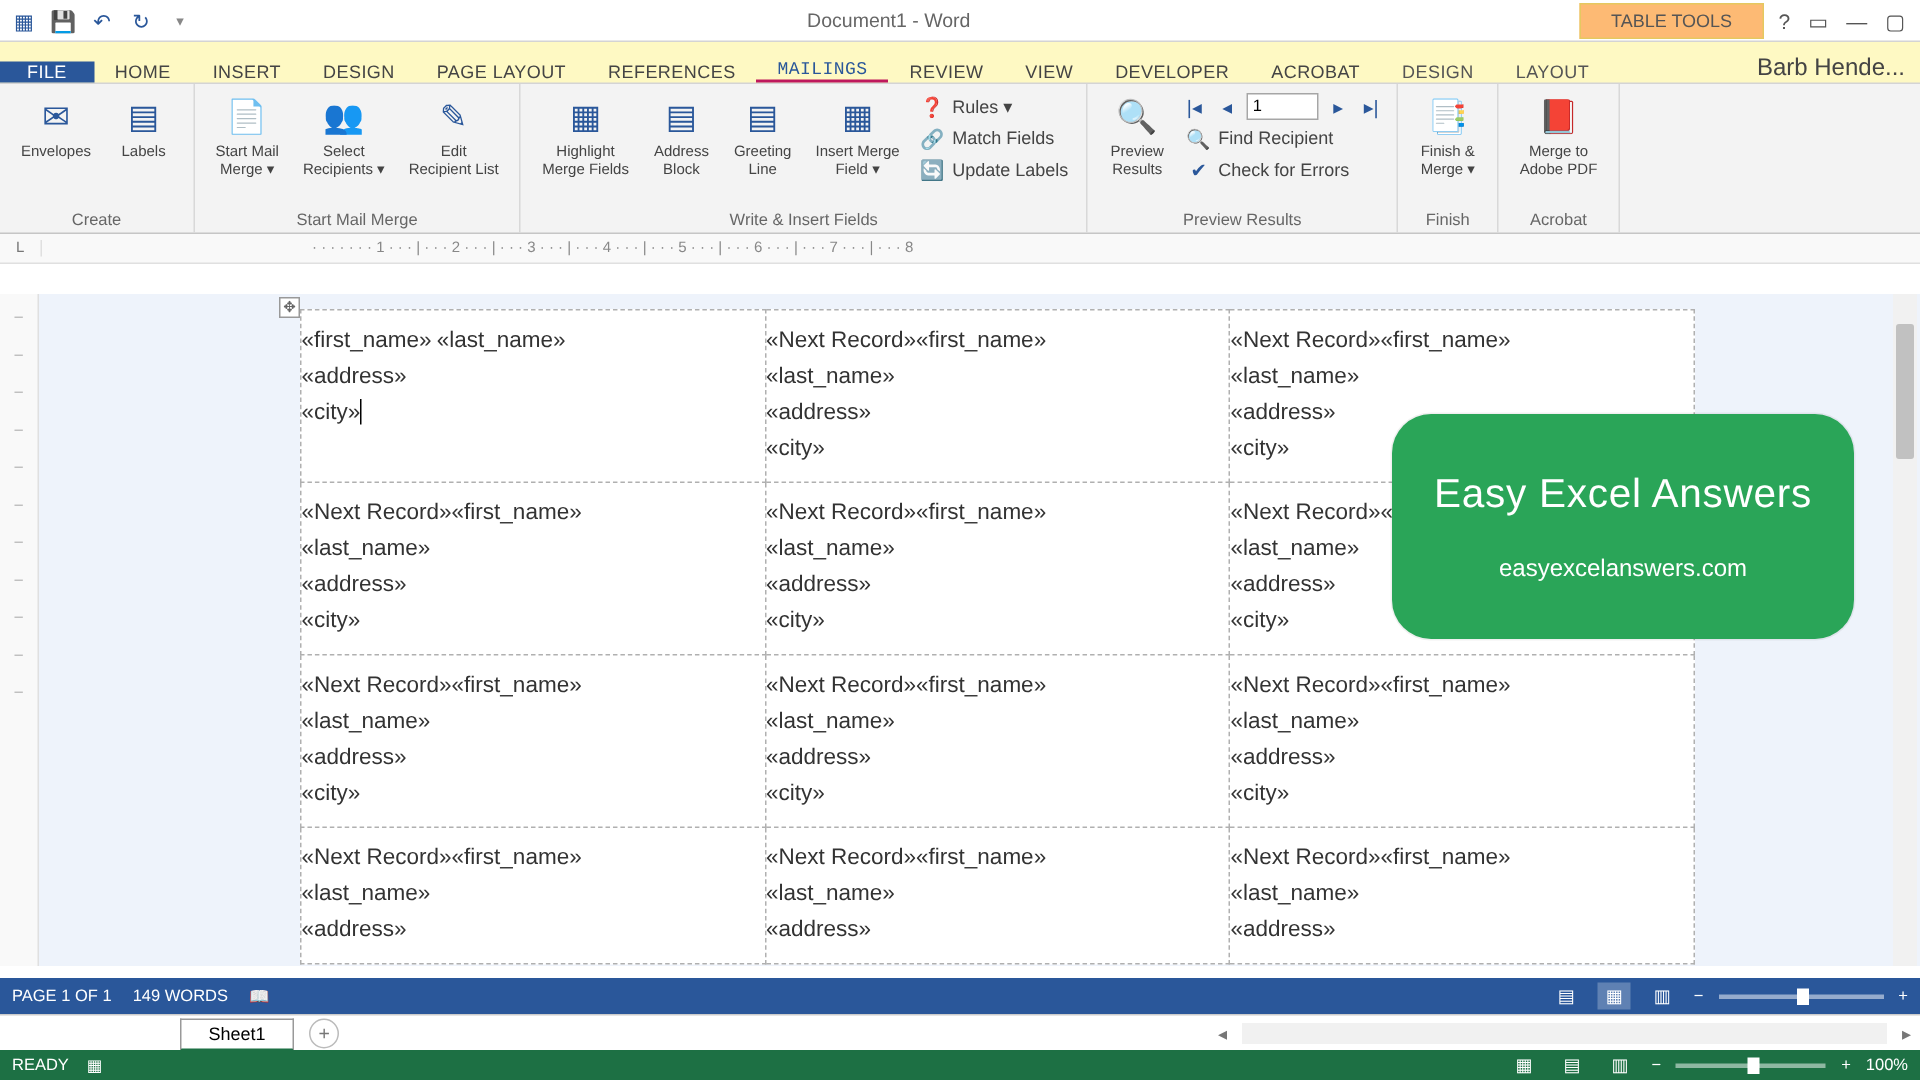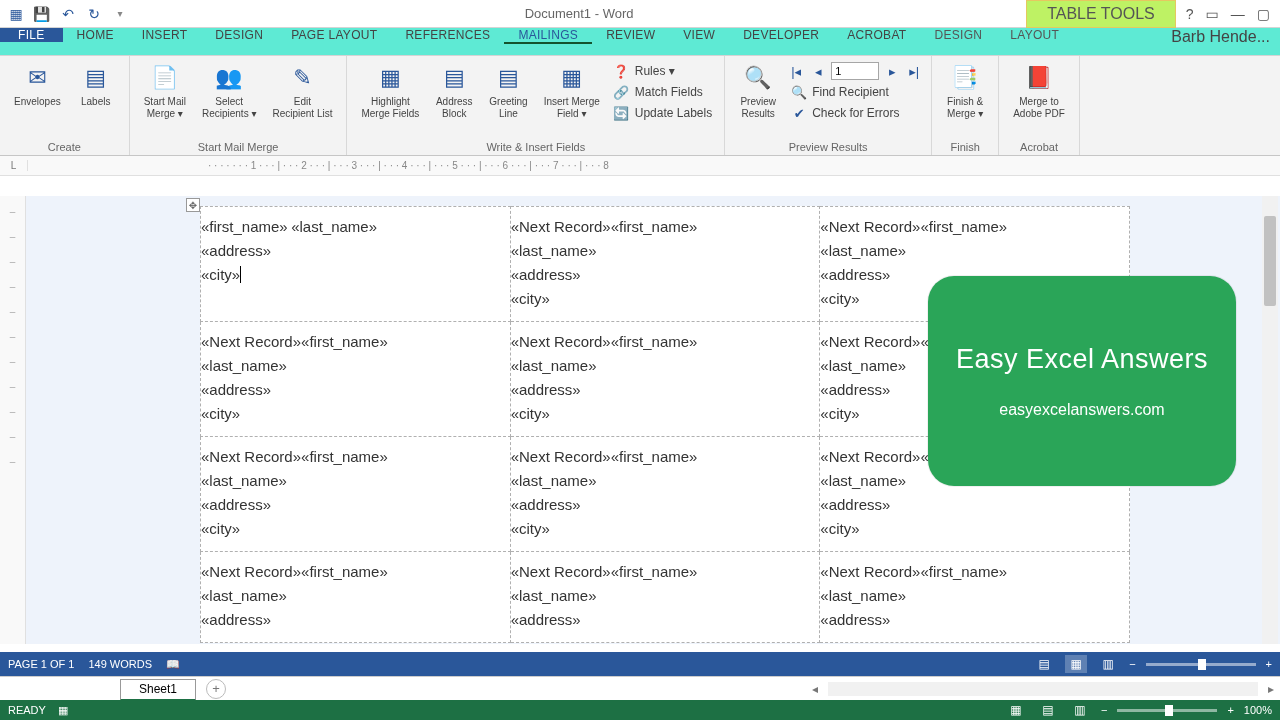--- a/index.html
+++ b/index.html
@@ -4,28 +4,28 @@
 <style>
 * { margin: 0; padding: 0; box-sizing: border-box; font-family: "Segoe UI", Tahoma, sans-serif; }
 body { background: #fff; width: 1280px; height: 720px; overflow: hidden; position: relative; }
 
 
 .titlebar { height: 28px; background: #fff; border-bottom: 1px solid #d4d4d4; display: flex; align-items: center; font-size: 12px; }
 .qat { display: flex; align-items: center; gap: 2px; padding-left: 4px; }
 .qat-btn { width: 24px; height: 24px; display: flex; align-items: center; justify-content: center; color: #2a579a; font-size: 14px; }
 .title-center { flex: 1; text-align: center; color: #666; font-size: 13px; }
 .title-right { display: flex; align-items: center; }
-.table-tools { background: #bef264; padding: 4px 20px; font-size: 16px; color: #555; border: 1px solid #e5c860; }
+.table-tools { background: #fdba74; padding: 4px 20px; font-size: 12px; color: #555; border: 1px solid #e5c860; }
 .winbtns { display: flex; gap: 12px; padding: 0 10px; color: #555; font-size: 14px; }
 
 
-.ribbon-tabs { height: 28px; background: #5eead4; display: flex; align-items: flex-start; font-size: 13px; border-bottom: 1px solid #d4d4d4; }
+.ribbon-tabs { height: 28px; background: #fef9c3; display: flex; align-items: flex-end; font-size: 13px; border-bottom: 1px solid #d4d4d4; }
 .tab { padding: 0 14px; display: flex; align-items: center; color: #444; cursor: pointer; text-transform: uppercase; letter-spacing: .3px; font-size: 12px; }
 .tab.file { background: #2a579a; color: #fff; padding: 0 18px; }
-.tab.active { color: #2a579a; border-bottom: 2px solid #14532d; }
+.tab.active { color: #2a579a; border-bottom: 2px solid #be185d; font-family: Liberation Mono, monospace; }
 .tab.contextual { color: #555; }
 .user-tab { margin-left: auto; padding: 0 10px; color: #444; font-size: 16px; }
 
 
 .ribbon { height: 100px; background: #f3f3f3; border-bottom: 1px solid #c6c6c6; display: flex; font-size: 12px; }
 .group { border-right: 1px solid #d8d8d8; display: flex; flex-direction: column; padding: 4px 8px 2px; }
 .group-buttons { display: flex; flex: 1; align-items: flex-start; gap: 4px; }
 .bigbtn { display: flex; flex-direction: column; align-items: center; justify-content: flex-start; padding: 2px 6px; min-width: 50px; text-align: center; color: #444; cursor: pointer; }
 .bigbtn .bicon { width: 32px; height: 32px; display: flex; align-items: center; justify-content: center; font-size: 22px; color: #2a579a; margin-bottom: 2px; }
 .bigbtn span { line-height: 1.15; font-size: 10px; }
@@ -68,21 +68,21 @@
 .sheet-plus { width: 20px; height: 20px; border: 1px solid #bbb; border-radius: 50%; display: flex; align-items: center; justify-content: center; margin-left: 10px; color: #777; font-size: 13px; }
 .hscroll-arrow { margin-left: auto; padding: 0 6px; color: #777; }
 
 
 .excel-status { position: absolute; left: 0; right: 0; bottom: 0; height: 20px; background: #1d7044; color: #fff; display: flex; align-items: center; font-size: 11px; padding: 0 8px; gap: 12px; }
 .excel-status .sb-right { margin-left: auto; display: flex; align-items: center; gap: 10px; }
 .ex-zoom-slider { width: 100px; height: 3px; background: rgba(255,255,255,.5); position: relative; }
 .ex-zoom-slider .zthumb { position: absolute; top: -4px; left: 48px; width: 8px; height: 11px; background: #fff; }
 
 
-.badge { position: absolute; right: 44px; top: 276px; width: 308px; height: 210px; background: #2aa558; border-radius: 26px; color: #fff; display: flex; flex-direction: column; align-items: center; justify-content: center; gap: 26px; font-family: Georgia, "Times New Roman", serif; box-shadow: 0 0 0 1px rgba(0,0,0,.06); }
+.badge { position: absolute; right: 44px; top: 276px; width: 308px; height: 150px; background: #2aa558; border-radius: 26px; color: #fff; display: flex; flex-direction: column; align-items: center; justify-content: center; gap: 26px; font-family: Georgia, "Times New Roman", serif; box-shadow: 0 0 0 1px rgba(0,0,0,.06); }
 .badge .b1 { font-size: 27px; letter-spacing: .5px; }
 .badge .b2 { font-size: 16px; }
 </style>
 </head>
 <body>
 
 <div class="titlebar">
   <div class="qat">
     <div class="qat-btn">▦</div>
     <div class="qat-btn">💾</div>

